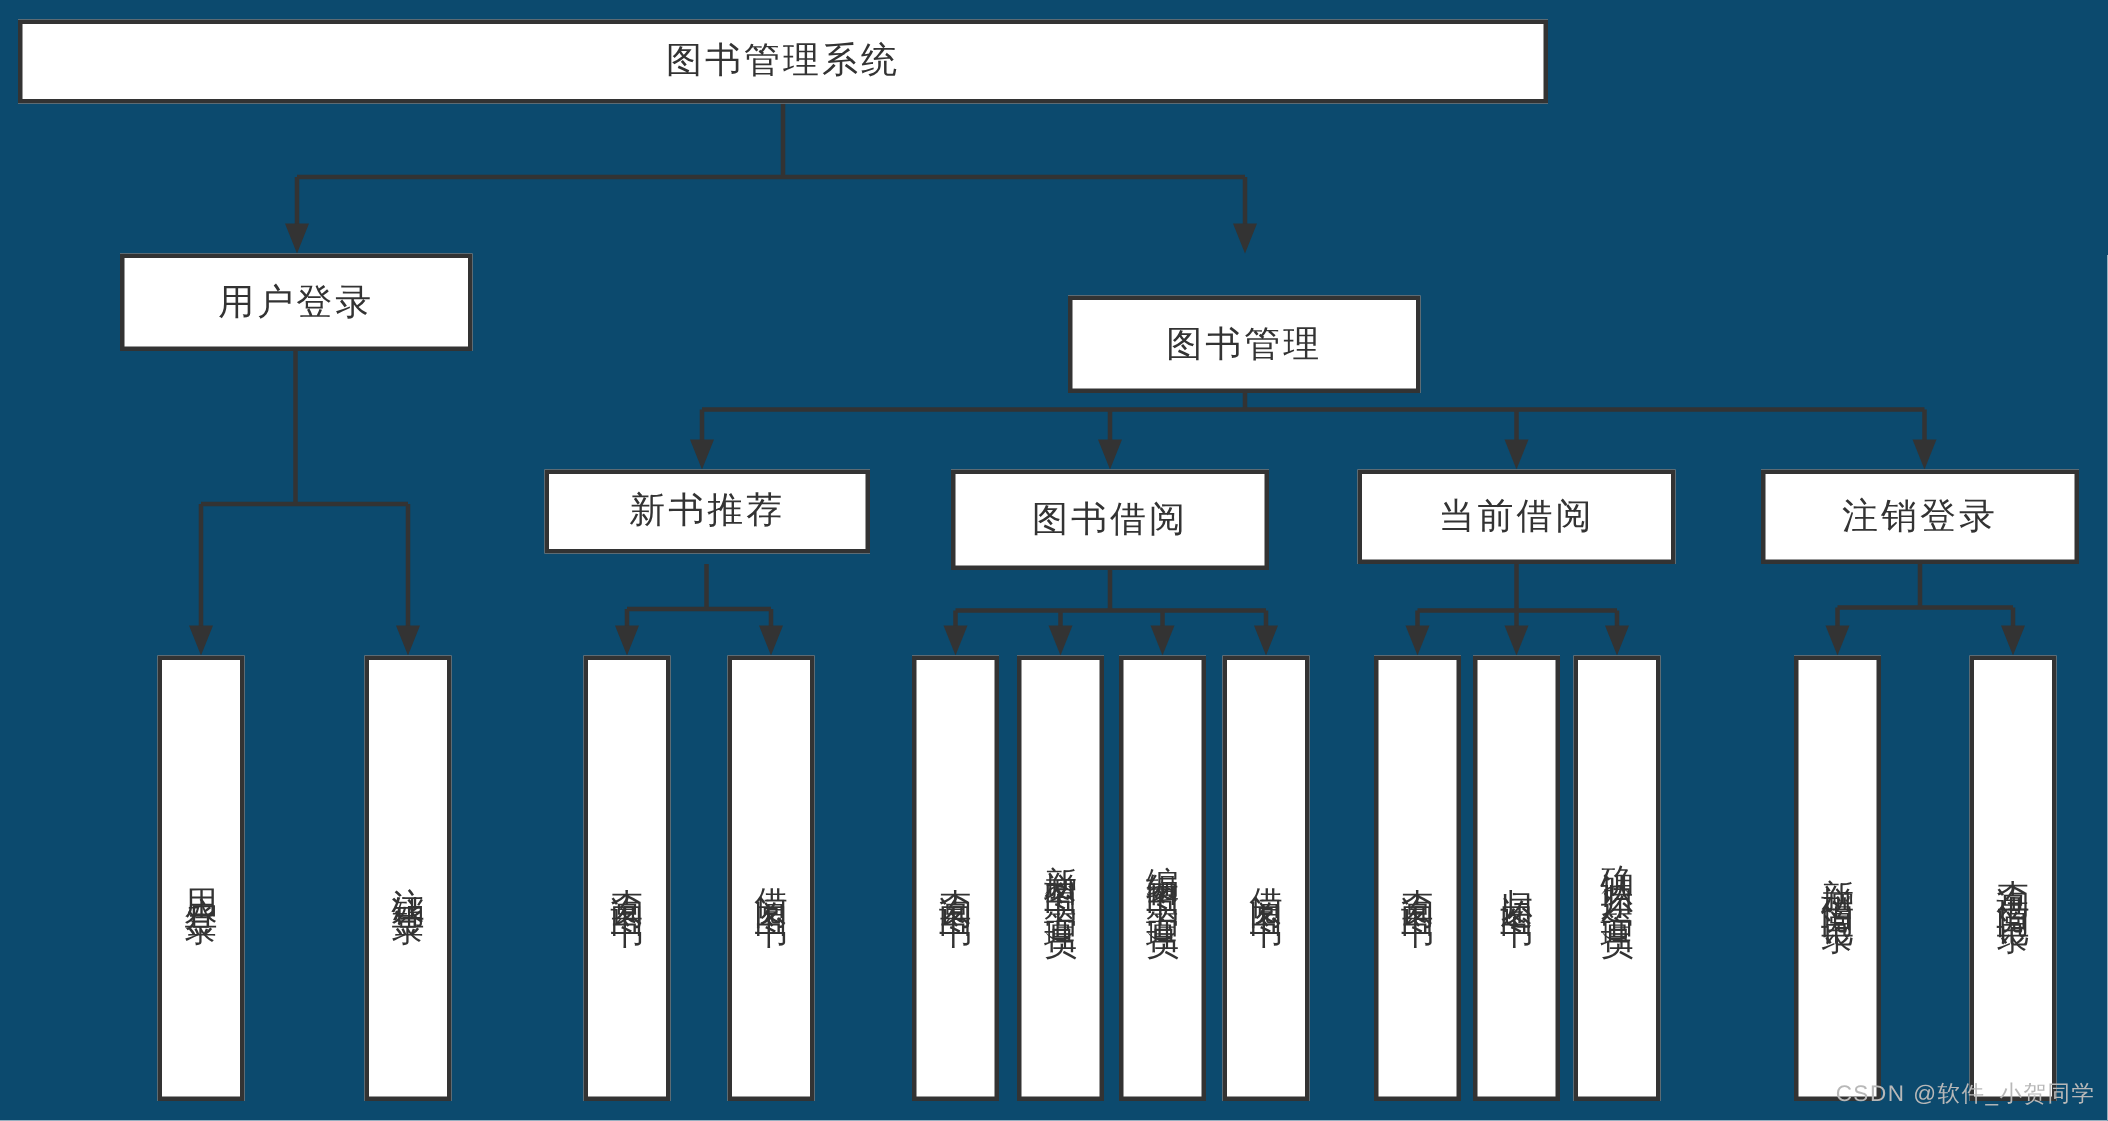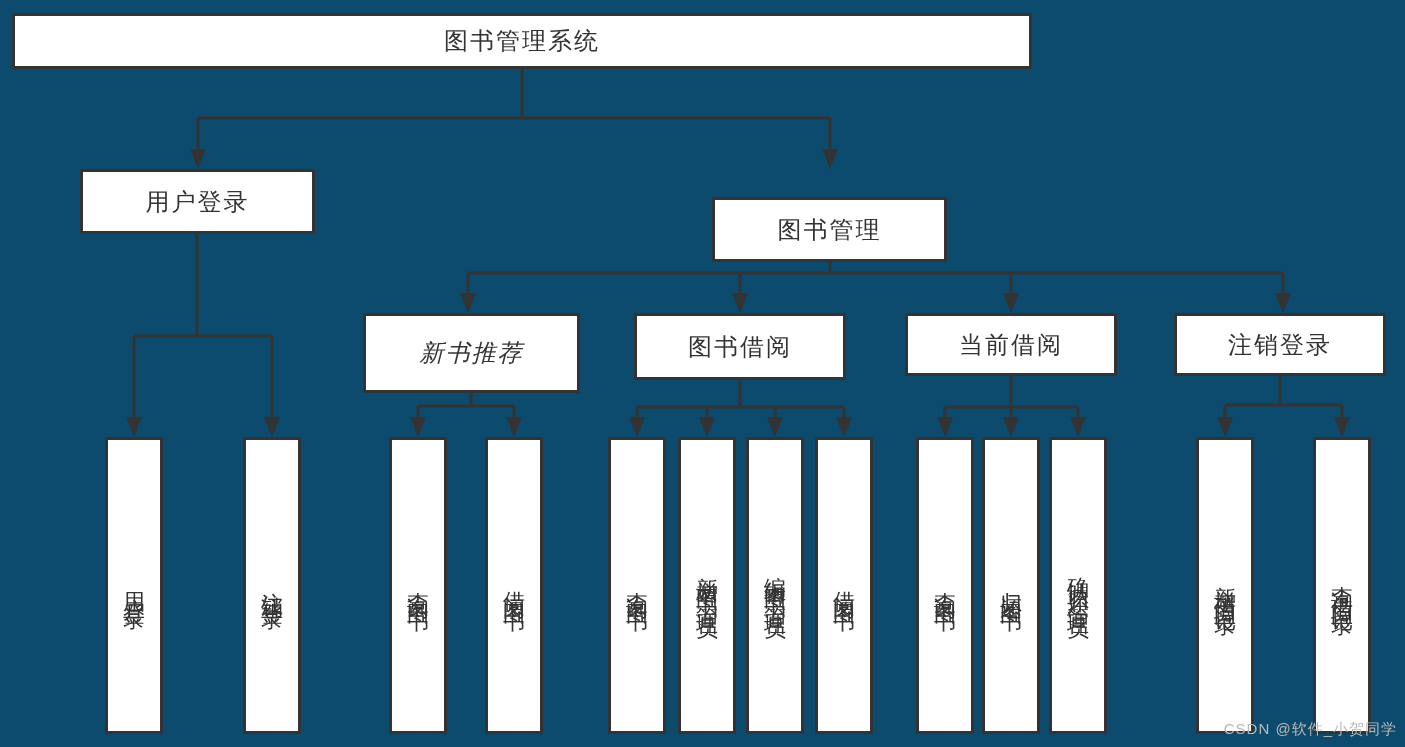--- a/index.html
+++ b/index.html
@@ -101,21 +101,21 @@
       <polygon points="1217,417 1233,417 1225,437"></polygon>
       <polygon points="1334,417 1350,417 1342,437"></polygon>
     </g>
   </svg>
 
   <div class="node h" style="left:12px; top:13px; width:1020px; height:56px;">图书管理系统</div>
 
   <div class="node h" style="left:80px; top:169px; width:235px; height:65px;">用户登录</div>
   <div class="node h" style="left:712px; top:169px; width:235px; height:65px;margin-top:28px;">图书管理</div>
 
-  <div class="node h" style="left:363px; top:313px; width:217px; height:80px;font-style:italic;">新书推荐</div>
+  <div class="node h" style="left:363px; top:313px; width:217px; height:56px;">新书推荐</div>
   <div class="node h" style="left:634px; top:313px; width:212px; height:67px;">图书借阅</div>
   <div class="node h" style="left:905px; top:313px; width:212px; height:63px;">当前借阅</div>
   <div class="node h" style="left:1174px; top:313px; width:212px; height:63px;">注销登录</div>
 
   <div class="node v" style="left:105px; top:437px; width:58px; height:297px;">用户登录</div>
   <div class="node v" style="left:243px; top:437px; width:58px; height:297px;">注销登录</div>
 
   <div class="node v" style="left:389px; top:437px; width:58px; height:297px;">查询图书</div>
   <div class="node v" style="left:485px; top:437px; width:58px; height:297px;">借阅图书</div>
 

